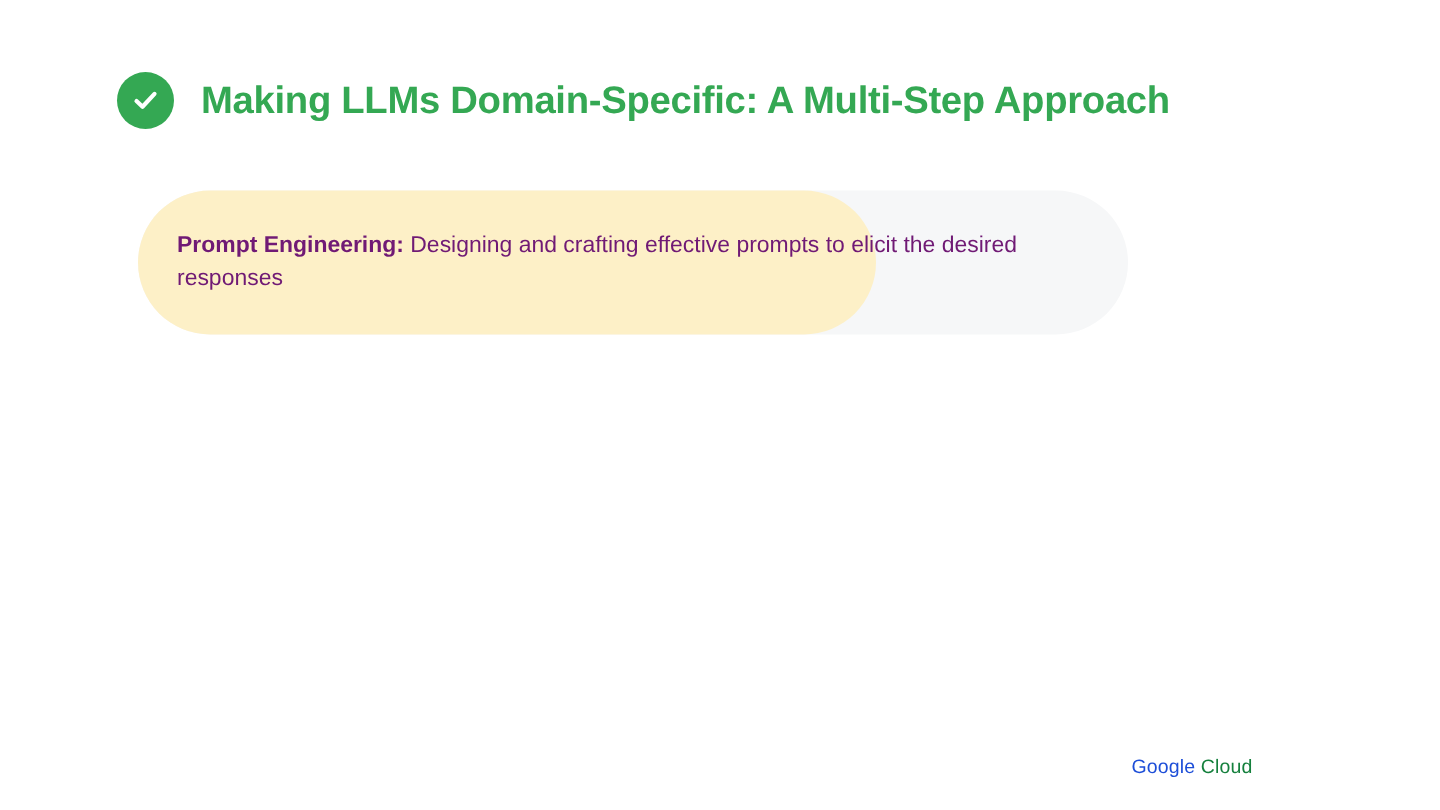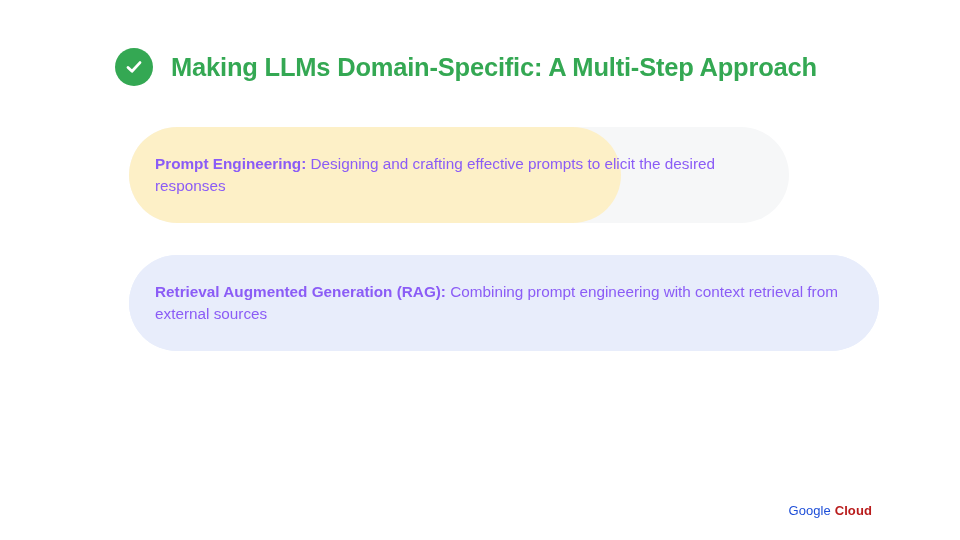--- a/index.html
+++ b/index.html
@@ -11,21 +11,20 @@
     height: 540px;
     background: #ffffff;
     font-family: "Liberation Sans", sans-serif;
     overflow: hidden;
   }
   .slide {
     position: relative;
     width: 877px;
     height: 540px;
     background: #ffffff;
-    margin-left: 37px;
   }
 
   
   .header {
     position: absolute;
     left: 78px;
     top: 48px;
     display: flex;
     align-items: center;
     gap: 18px;
@@ -78,40 +77,40 @@
   }
   .bar-text {
     position: relative;
     z-index: 3;
     padding: 0 34px 0 26px;
     height: 96px;
     display: flex;
     align-items: center;
     font-size: 15.3px;
     line-height: 1.45;
-    color: #8b5cf6;
+    color: #701a75;
   }
   .bar-text b {
     font-weight: bold;
   }
   .row-1 .bar-text { padding-right: 170px; }
   .row-2 .bar-text { padding-right: 60px; }
   .row-3 .bar-text { padding-right: 60px; }
 
   
   .footer-logo {
     position: absolute;
     right: 42px;
     bottom: 22px;
     font-size: 13px;
     letter-spacing: 0.1px;
     color: #c5c9ce;
   }
   .footer-logo .g1 { color: #1d4ed8; font-weight: normal; }
-  .footer-logo .g2 { color: #b91c1c; font-weight: bold; }
+  .footer-logo .g2 { color: #15803d; font-weight: normal; }
 </style>
 </head>
 <body>
 
 <div class="slide">
 
   <div class="header">
     <div class="check-badge">
       <svg width="22" height="22" viewBox="0 0 22 22" aria-hidden="true">
         <path d="M5 11.4 L9 15.2 L17 6.6" fill="none" stroke="#ffffff" stroke-width="2.8" stroke-linecap="round" stroke-linejoin="round"></path>
@@ -125,29 +124,20 @@
     <div class="bar-row row-1">
       <div class="bar-bg" style="width:660px;background:#f6f7f8;"></div>
       <div class="bar-fg" style="width:492px;background:#fdf0c7;"></div>
       <div class="bar-text">
         <span>
           <b>Prompt Engineering:</b><span> Designing and crafting effective prompts to elicit the desired responses</span>
         </span>
       </div>
     </div>
 
-    <div class="bar-row row-2">
-      <div class="bar-bg" style="width:750px;background:#e8edfb;"></div>
-      <div class="bar-fg" style="width:750px;background:#e8edfb;"></div>
-      <div class="bar-text">
-        <span>
-          <b>Retrieval Augmented Generation (RAG):</b><span> Combining prompt engineering with context retrieval from external sources</span>
-        </span>
-      </div>
-    </div>
 
 
   </div>
 
   <div class="footer-logo">
     <span class="g1">Google</span>
     <span class="g2">Cloud</span>
   </div>
 
 </div>

